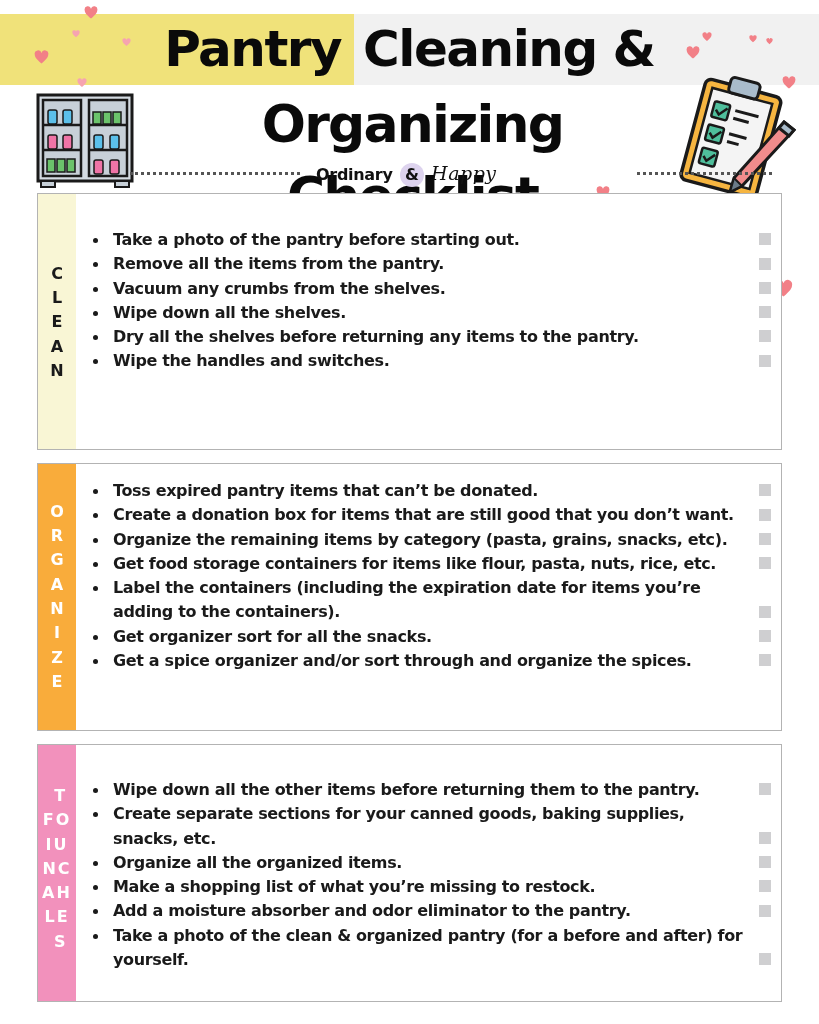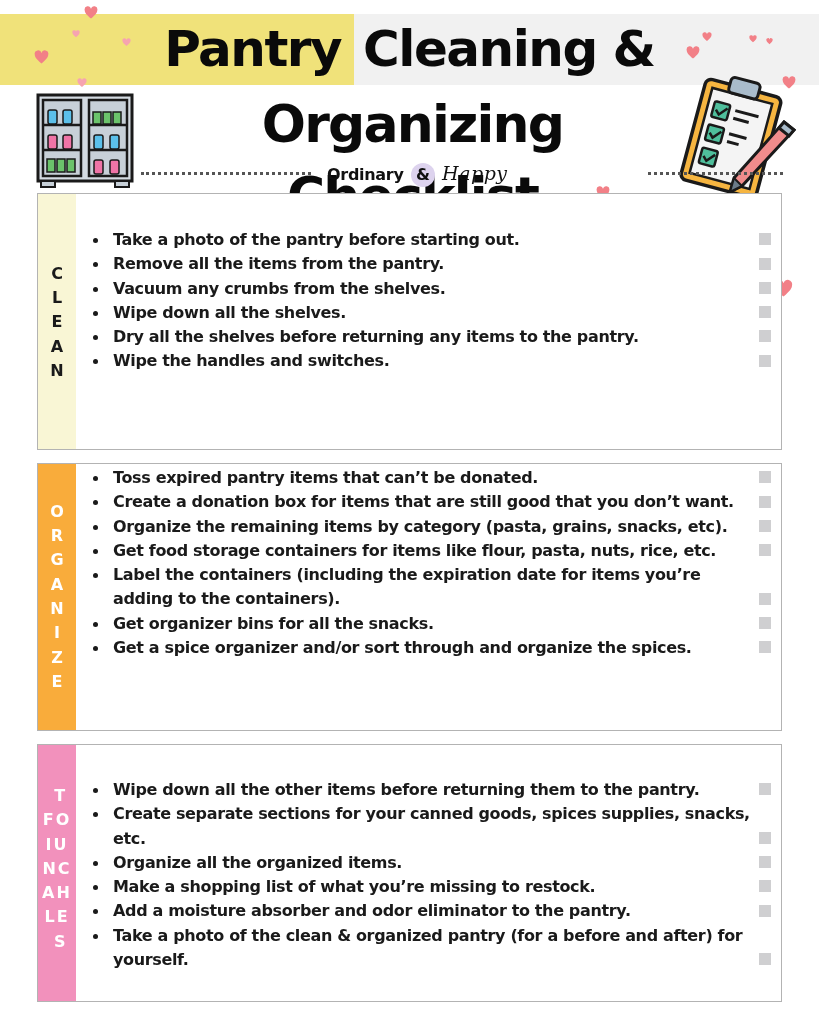--- a/index.html
+++ b/index.html
@@ -8,21 +8,21 @@
 
   .band-yellow { position: absolute; left: 0; top: 14px; width: 354px; height: 71px; background: #f0e27a; }
   .band-gray { position: absolute; left: 354px; top: 14px; width: 465px; height: 71px; background: #f1f1f1; }
 
   .title-line1 { position: absolute; top: 16px; left: 0; width: 819px; text-align: center;
     font-family: "DejaVu Sans", sans-serif; font-weight: bold; font-size: 50px; letter-spacing: -1.5px; line-height: 66px; color: #0a0a0a; }
   .title-line1 .w1 { display: inline-block; margin-right: 22px; }
   .title-line2 { position: absolute; top: 88px; left: 140px; width: 545px; text-align: center;
     font-family: "DejaVu Sans", sans-serif; font-weight: bold; font-size: 52px; letter-spacing: -1.8px; line-height: 72px; color: #0a0a0a; }
 
-  .brand-row { position: absolute; top: 160px; left: 135px; width: 650px; height: 28px; }
+  .brand-row { position: absolute; top: 160px; left: 124px; width: 650px; height: 28px; }
   .dots-left { position: absolute; left: 6px; top: 12px; width: 170px; border-top: 3px dotted #555; }
   .dots-right { position: absolute; left: 513px; top: 12px; width: 135px; border-top: 3px dotted #555; }
   .brand { position: absolute; left: 192px; top: 0; font-weight: bold; font-size: 16px; line-height: 26px; color: #111; letter-spacing: -0.3px; }
   .brand .amp { display: inline-block; width: 24px; height: 24px; border-radius: 50%; background: #ddd3ee; text-align: center; line-height: 24px; font-size: 16px; margin: 0 2px; }
   .brand .happy { font-family: "DejaVu Serif", serif; font-style: italic; font-weight: normal; font-size: 19px; letter-spacing: 0.5px; }
 
   .icon-fridge { position: absolute; left: 35px; top: 92px; width: 100px; height: 100px; }
   .icon-clipboard { position: absolute; left: 672px; top: 74px; width: 130px; height: 130px; }
   .heart { position: absolute; }
 
@@ -184,21 +184,21 @@
   <div class="side" style="background:#f9ac3b;color:#ffffff;">
     <span class="letter">O</span>
     <span class="letter">R</span>
     <span class="letter">G</span>
     <span class="letter">A</span>
     <span class="letter">N</span>
     <span class="letter">I</span>
     <span class="letter">Z</span>
     <span class="letter">E</span>
   </div>
-  <ul class="items" style="top:2px;">
+  <ul class="items" style="top:15px;">
     <li>
         <span class="txt">Toss expired pantry items that can’t be donated.</span>
         <span class="cb"></span>
       </li>
     <li>
         <span class="txt">Create a donation box for items that are still good that you don’t want.</span>
         <span class="cb"></span>
       </li>
     <li>
         <span class="txt">Organize the remaining items by category (pasta, grains, snacks, etc).</span>
@@ -206,21 +206,21 @@
       </li>
     <li>
         <span class="txt">Get food storage containers for items like flour, pasta, nuts, rice, etc.</span>
         <span class="cb"></span>
       </li>
     <li>
         <span class="txt">Label the containers (including the expiration date for items you’re adding to the containers).</span>
         <span class="cb"></span>
       </li>
     <li>
-        <span class="txt">Get organizer bins for all the snacks.</span>
+        <span class="txt">Get organizer sort for all the snacks.</span>
         <span class="cb"></span>
       </li>
     <li>
         <span class="txt">Get a spice organizer and/or sort through and organize the spices.</span>
         <span class="cb"></span>
       </li>
   </ul>
 </div>
 
 <div class="section" style="top:744px;height:258px;">
@@ -232,21 +232,21 @@
     <span class="letter">AH</span>
     <span class="letter">LE</span>
     <span class="letter"> S</span>
   </div>
   <ul class="items" style="top:33px;">
     <li>
         <span class="txt">Wipe down all the other items before returning them to the pantry.</span>
         <span class="cb"></span>
       </li>
     <li>
-        <span class="txt">Create separate sections for your canned goods, spices supplies, snacks, etc.</span>
+        <span class="txt">Create separate sections for your canned goods, baking supplies, snacks, etc.</span>
         <span class="cb"></span>
       </li>
     <li>
         <span class="txt">Organize all the organized items.</span>
         <span class="cb"></span>
       </li>
     <li>
         <span class="txt">Make a shopping list of what you’re missing to restock.</span>
         <span class="cb"></span>
       </li>

